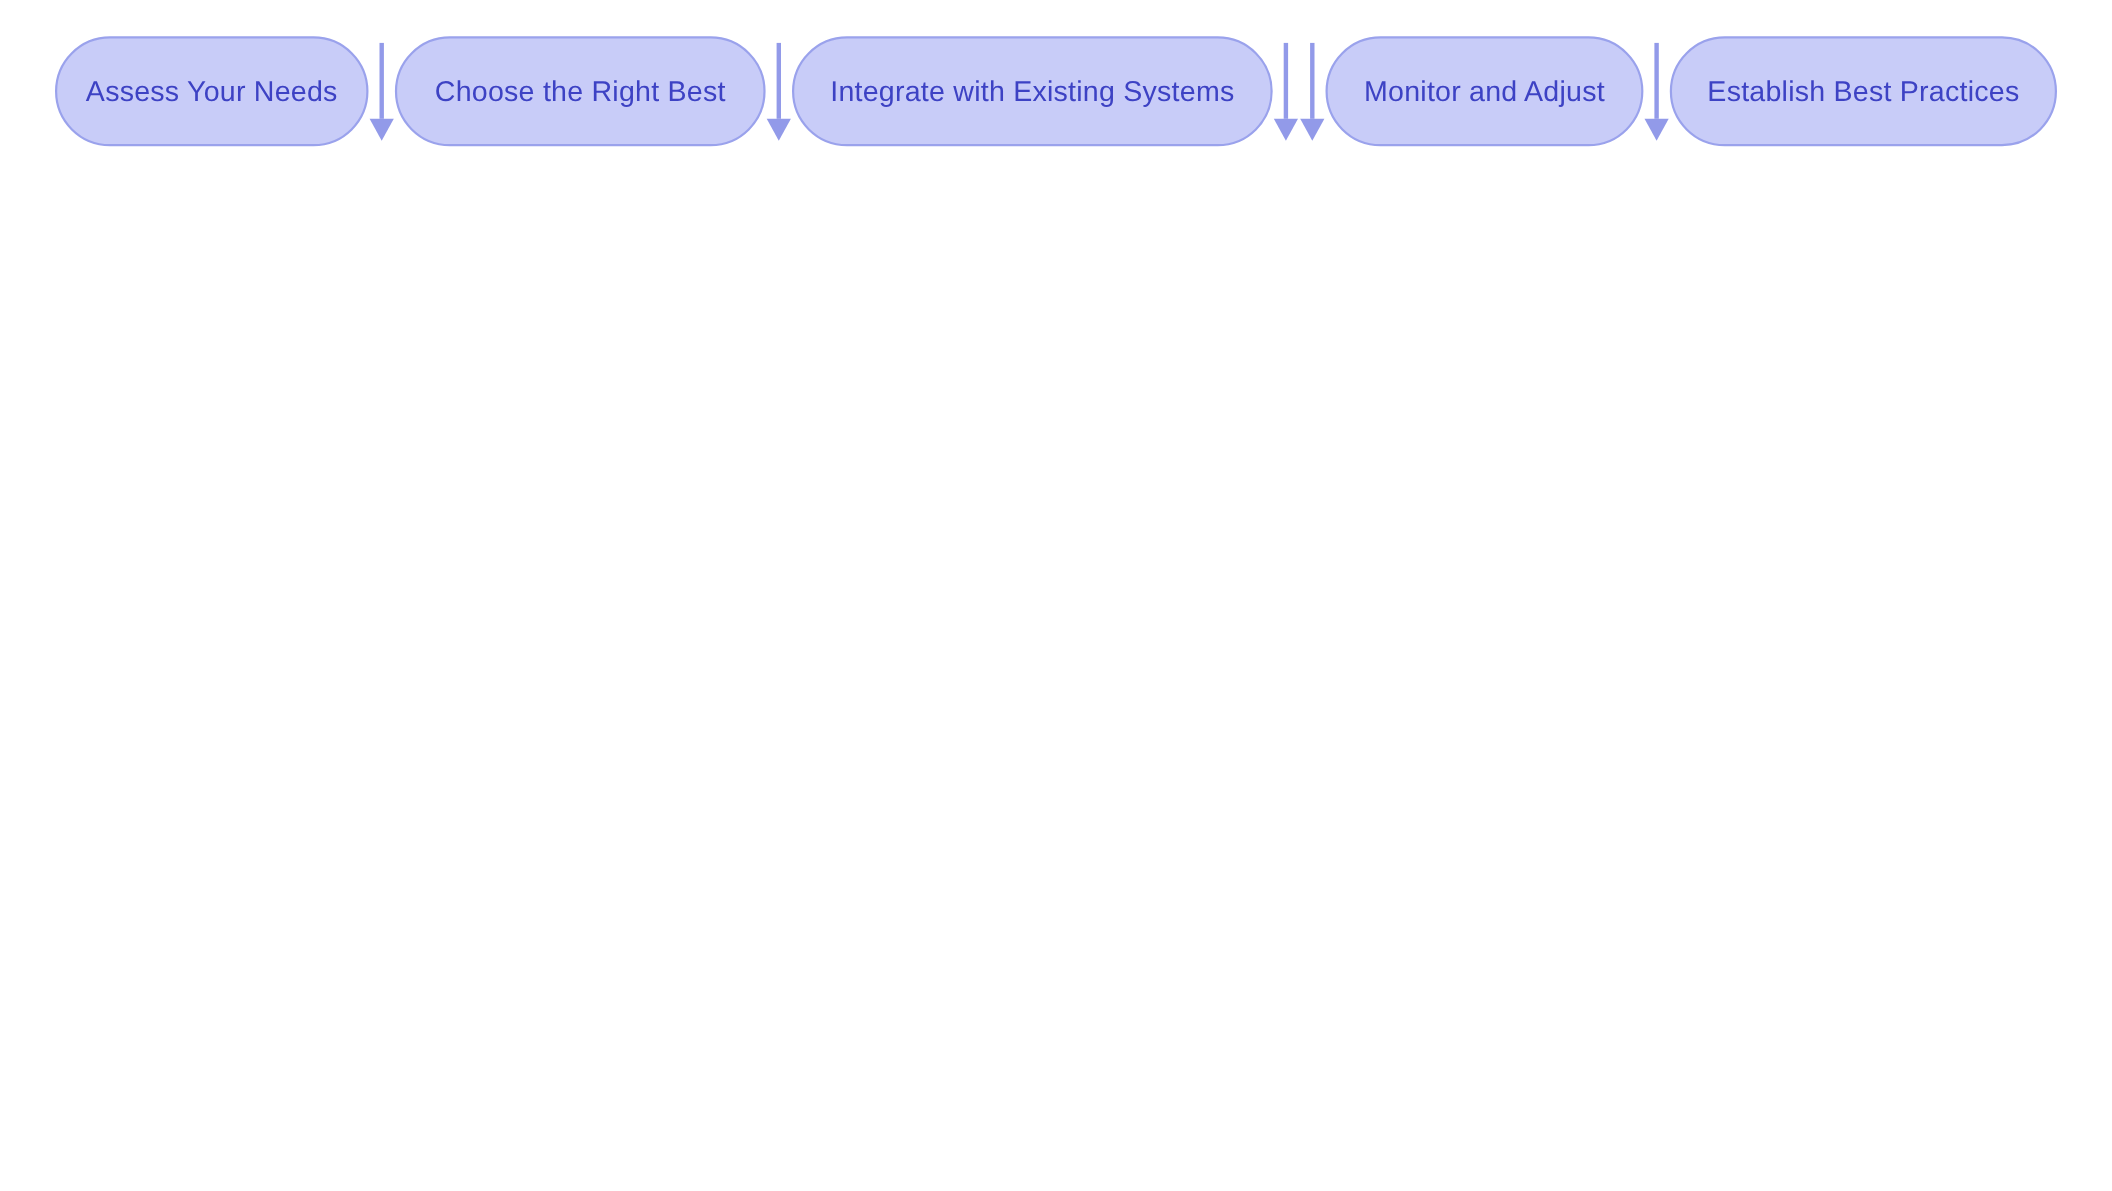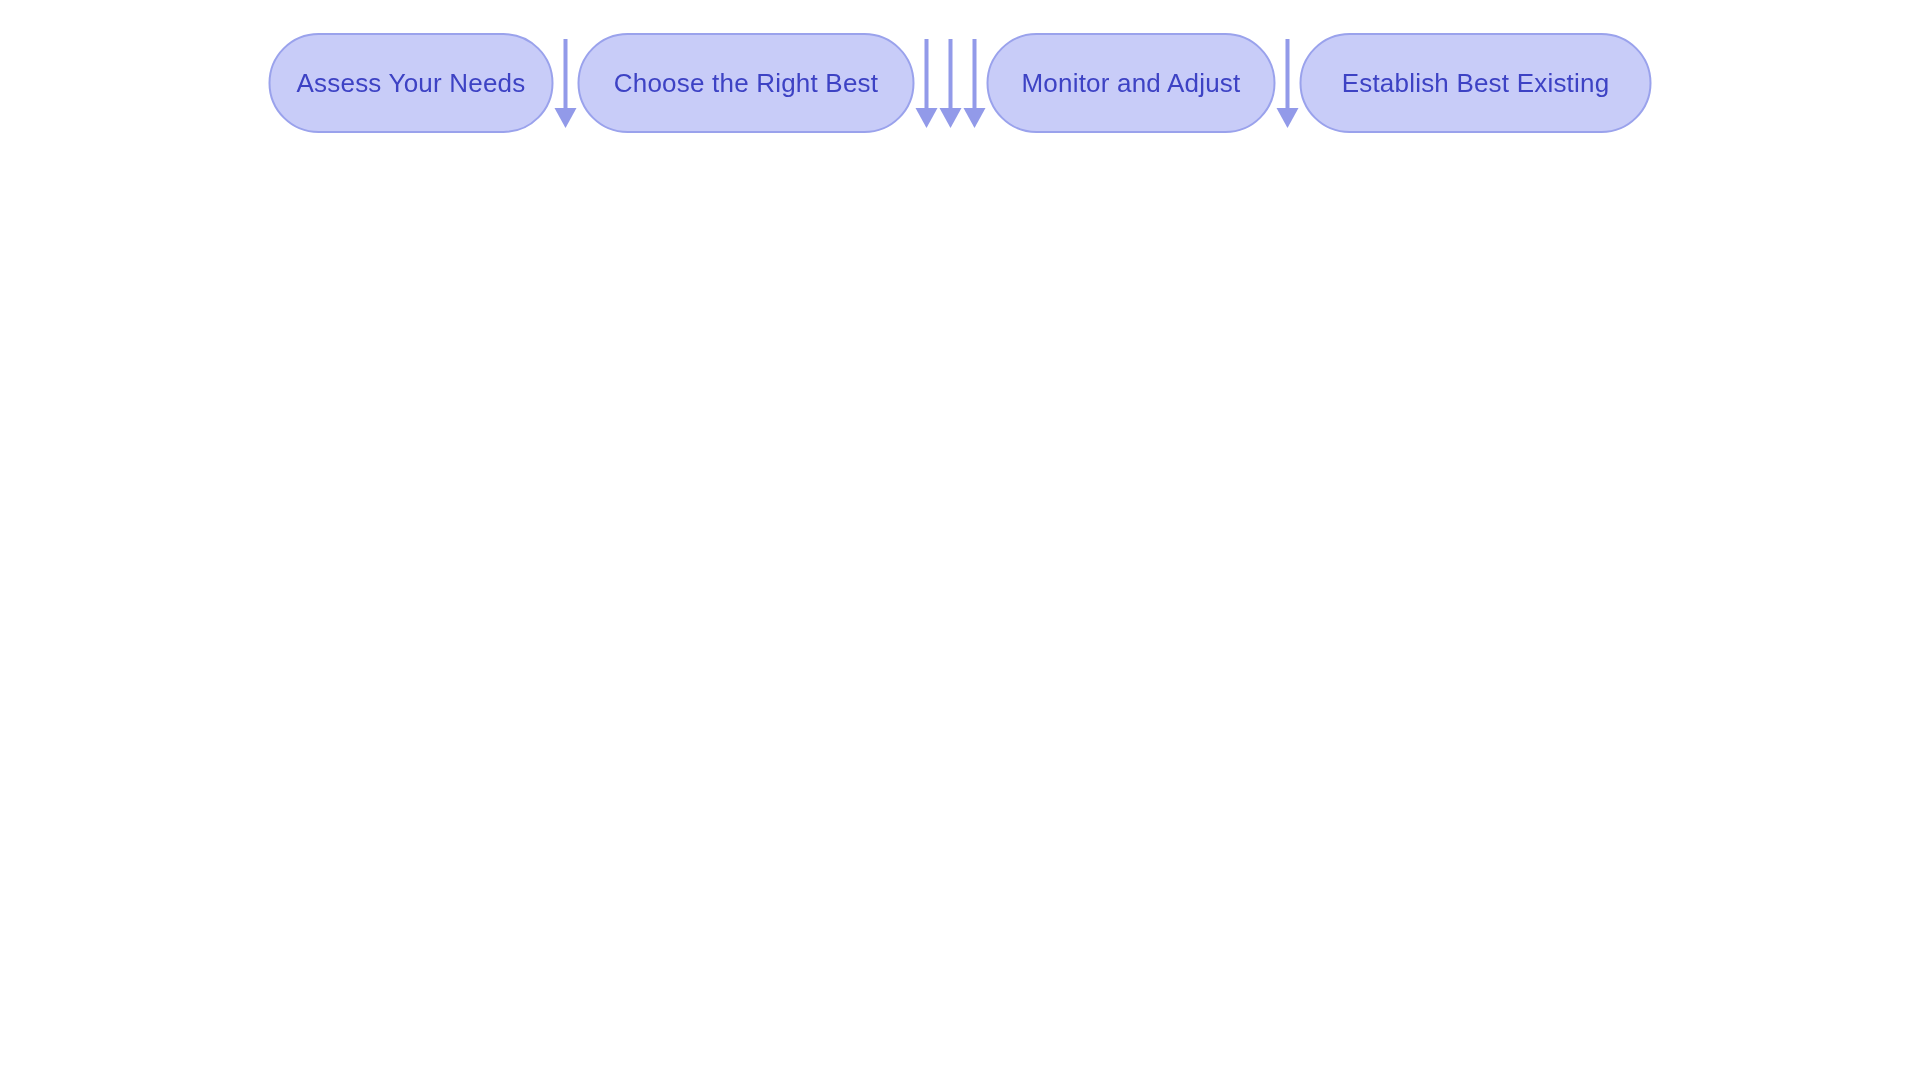--- a/index.html
+++ b/index.html
@@ -85,20 +85,23 @@
 
   <div class="node n2">
     <span>Choose the Right Best</span>
   </div>
 
   <div class="connector">
     <div class="line"></div>
     <div class="head"></div>
   </div>
 
+  <div class="node n3">
+    <span>Integrate with Existing Systems</span>
+  </div>
 
   <div class="connector">
     <div class="line"></div>
     <div class="head"></div>
   </div>
 
 
   <div class="connector">
     <div class="line"></div>
     <div class="head"></div>
@@ -107,16 +110,16 @@
   <div class="node n5">
     <span>Monitor and Adjust</span>
   </div>
 
   <div class="connector">
     <div class="line"></div>
     <div class="head"></div>
   </div>
 
   <div class="node n6">
-    <span>Establish Best Existing</span>
+    <span>Establish Best Practices</span>
   </div>
 
 </div>
 
 </body></html>

